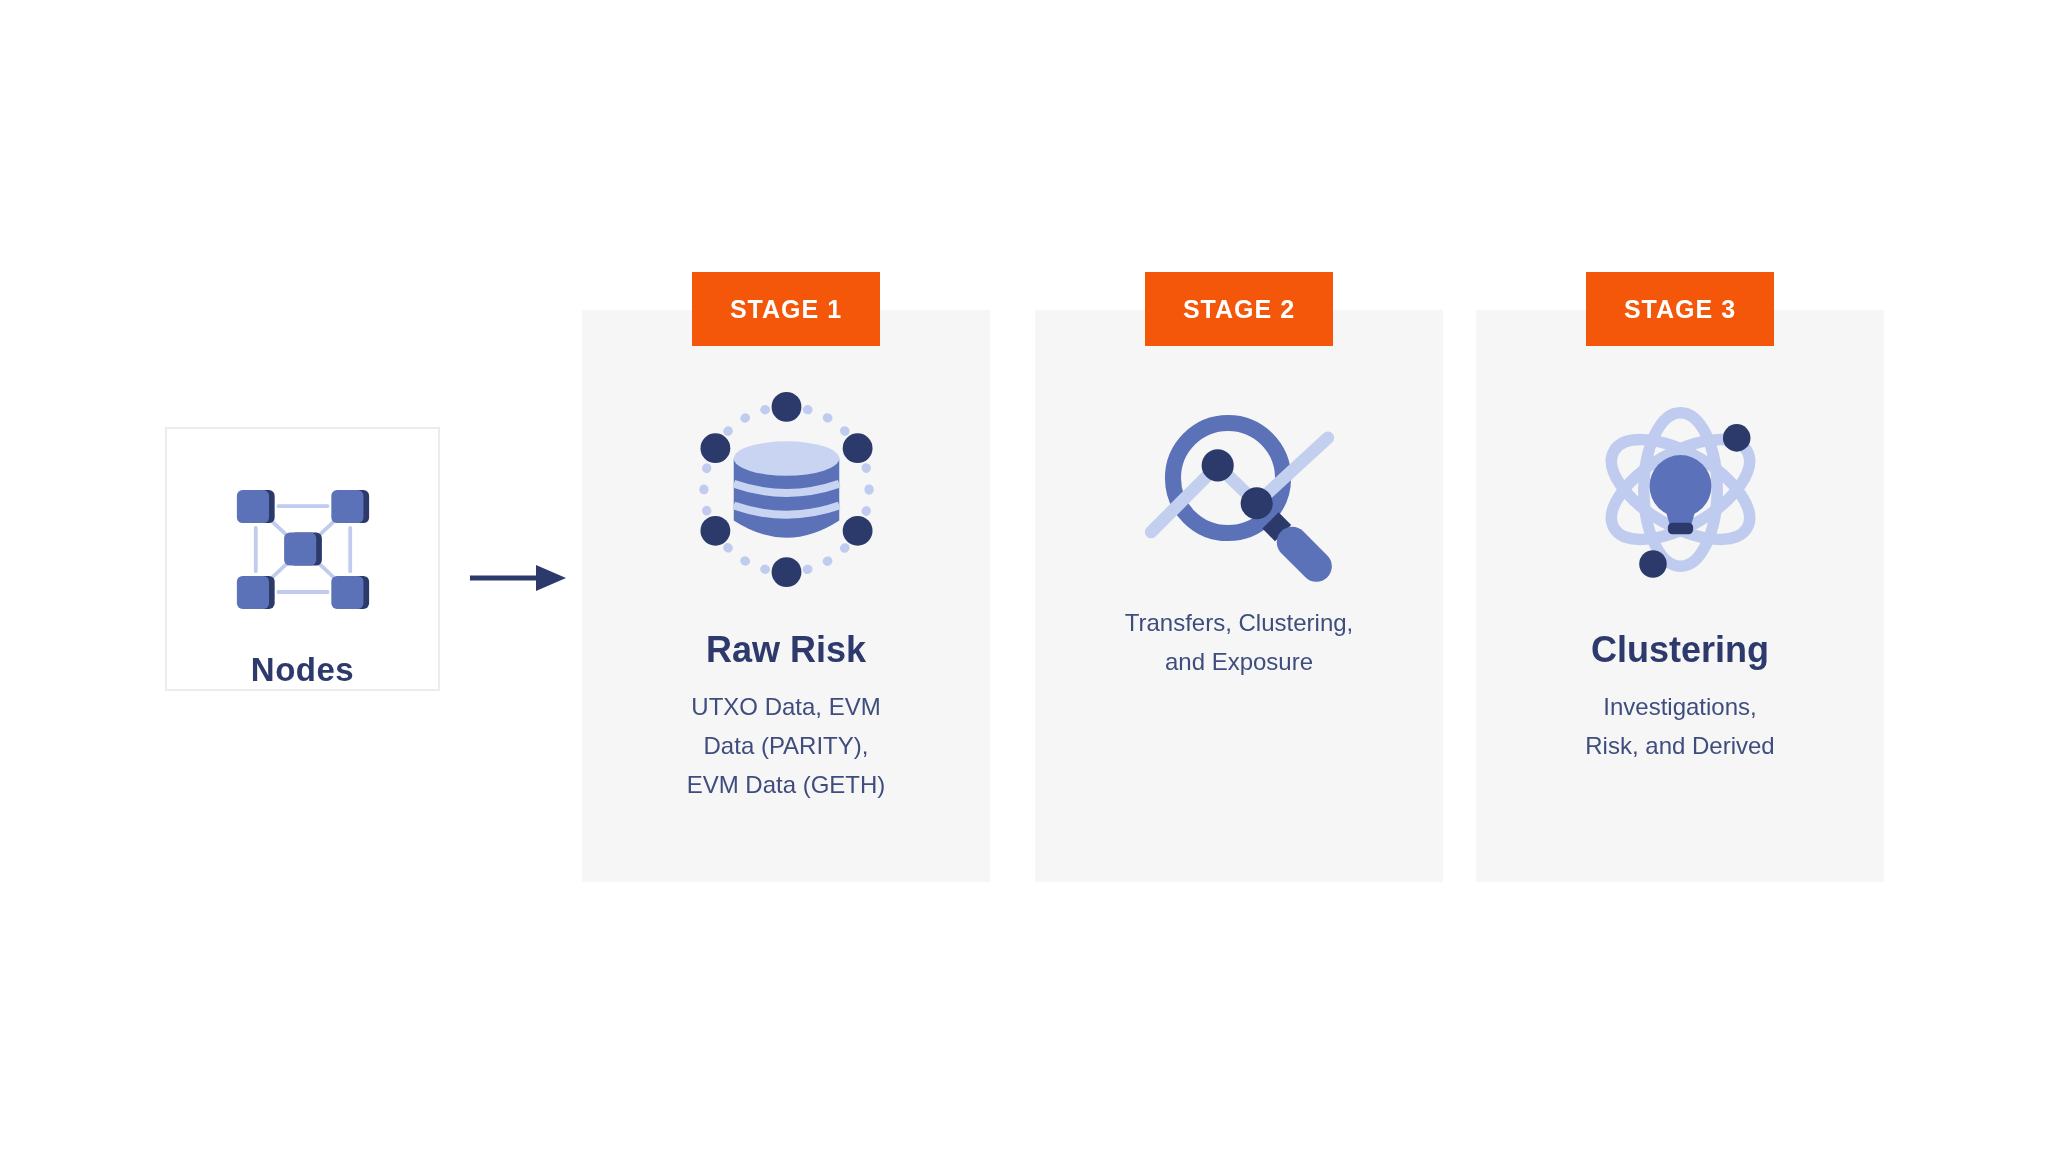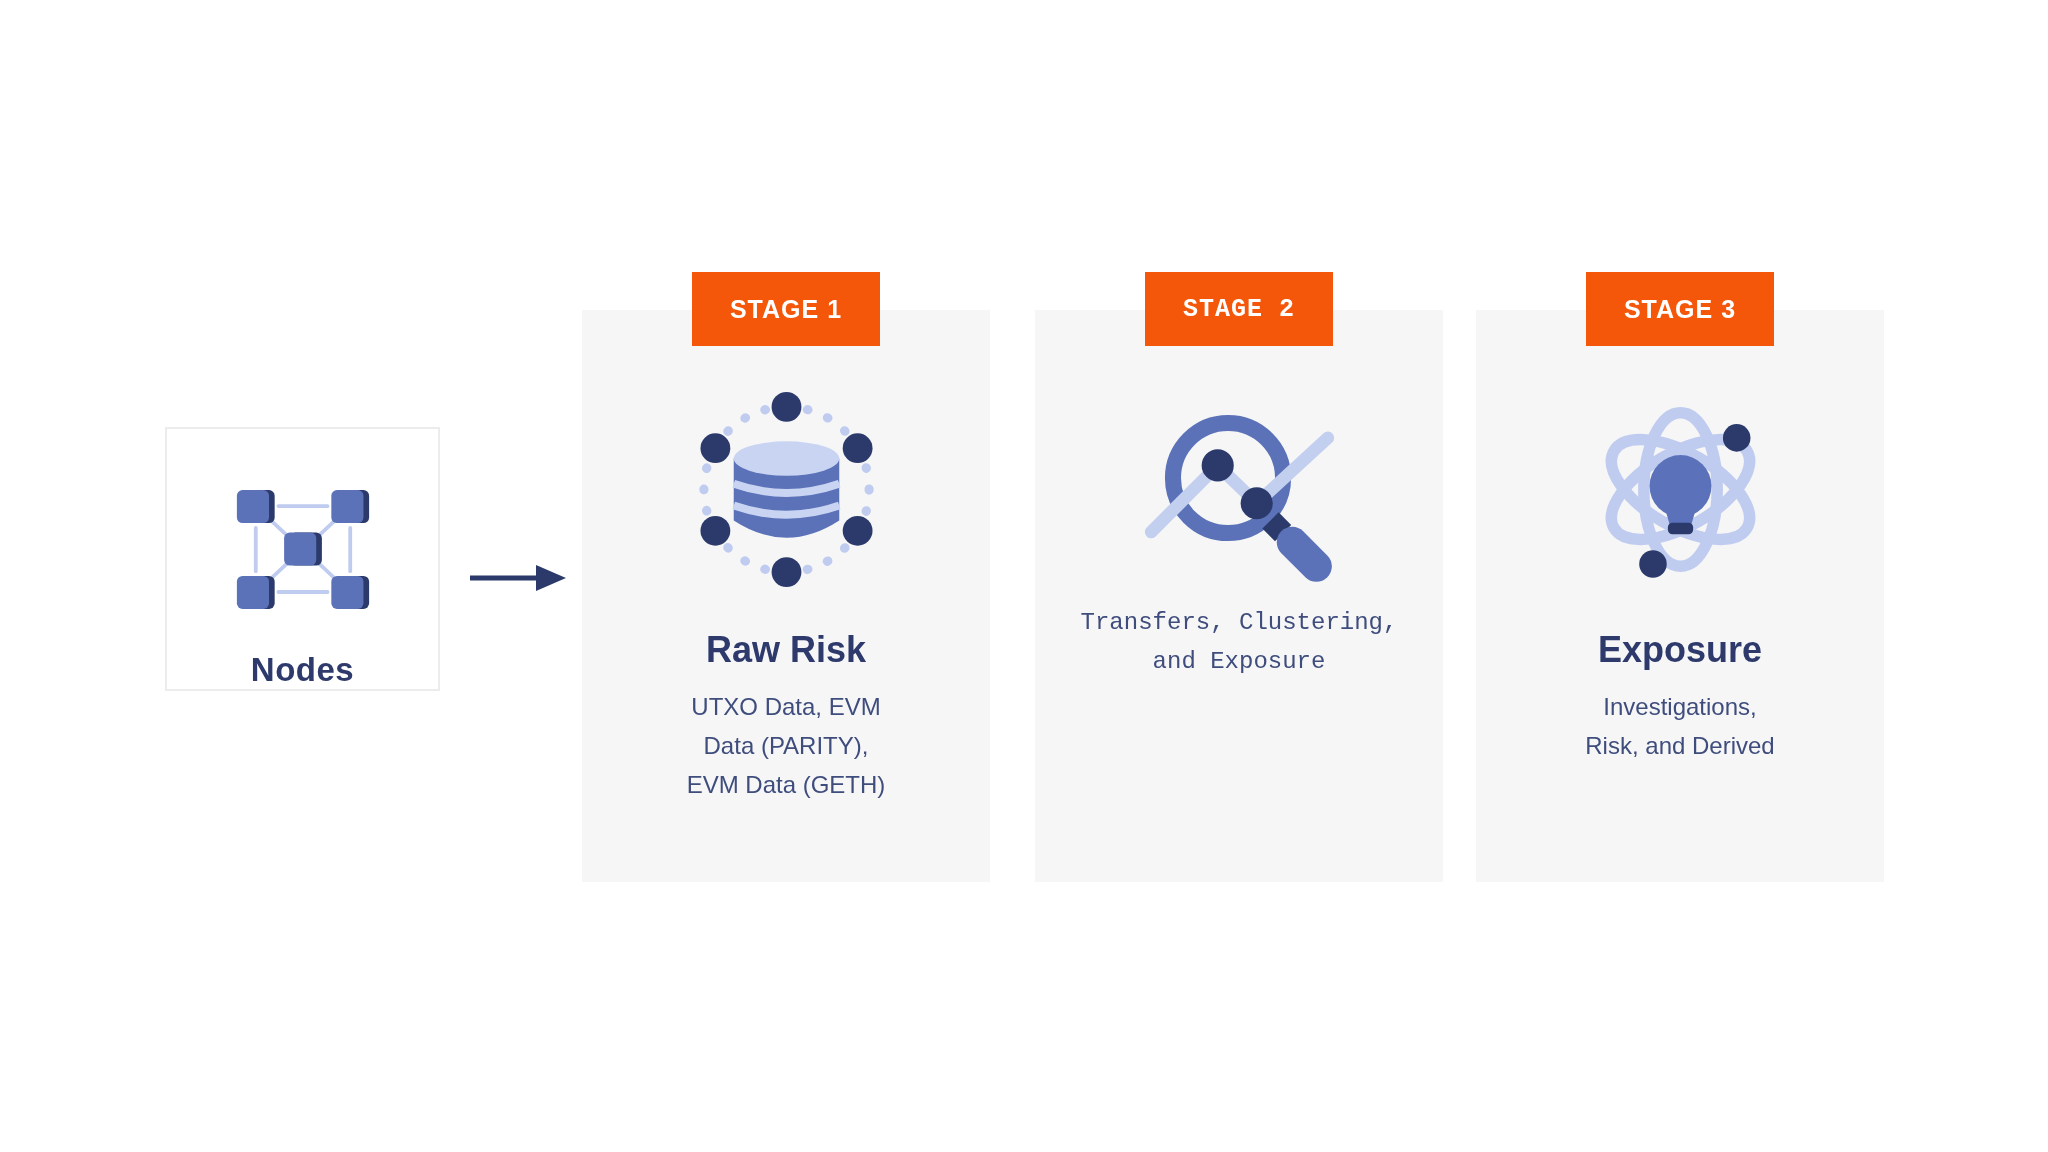--- a/index.html
+++ b/index.html
@@ -12,21 +12,21 @@
     display:flex;flex-direction:column;align-items:center;}
   .nodes-box .net-icon{margin-top:61px;width:140px;height:126px;}
   .nodes-label{margin-top:42px;font-size:33px;font-weight:bold;color:#2d3a6b;letter-spacing:.5px;}
 
   
   .flow-arrow{position:absolute;left:466px;top:558px;width:104px;height:40px;}
 
   
   .stage-card{position:absolute;top:310px;width:408px;height:572px;background:#f6f6f7;
     display:flex;flex-direction:column;align-items:center;}
-  .card-1{left:582px;} .card-2{left:1035px;font-family:Liberation Mono, monospace;} .card-3{left:1476px;}
+  .card-1{left:582px;} .card-2{left:1035px;} .card-3{left:1476px;}
 
   .stage-badge{position:absolute;top:-38px;left:50%;transform:translateX(-50%);
     width:188px;height:74px;background:#f4560a;color:#ffffff;
     display:flex;align-items:center;justify-content:center;
     font-size:25px;font-weight:bold;letter-spacing:1px;}
 
   .card-icon{margin-top:82px;width:195px;height:195px;}
 
   .card-title{margin-top:42px;font-size:36px;font-weight:bold;color:#2d3a6b;text-align:center;}
   .card-subtitle{margin-top:16px;font-size:24px;color:#3f4d7d;text-align:center;
@@ -126,18 +126,18 @@
         <ellipse cx="85" cy="85" rx="32" ry="67" transform="rotate(-60 85 85)"></ellipse>
       </g>
 
       <circle cx="85" cy="82" r="27" fill="#5b72bb"></circle>
       <path d="M71,100 L99,100 L94,117 L76,117 Z" fill="#5b72bb"></path>
       <rect x="74" y="114" width="22" height="10" rx="4" fill="#2b3a6b"></rect>
 
       <circle cx="134" cy="40" r="12" fill="#2b3a6b"></circle>
       <circle cx="61" cy="150" r="12" fill="#2b3a6b"></circle>
     </svg>
-    <div class="card-title">Exposure</div>
+    <div class="card-title">Clustering</div>
     <div class="card-subtitle">Investigations,
 Risk, and Derived</div>
   </div>
 
 </div>
 
 </body></html>

